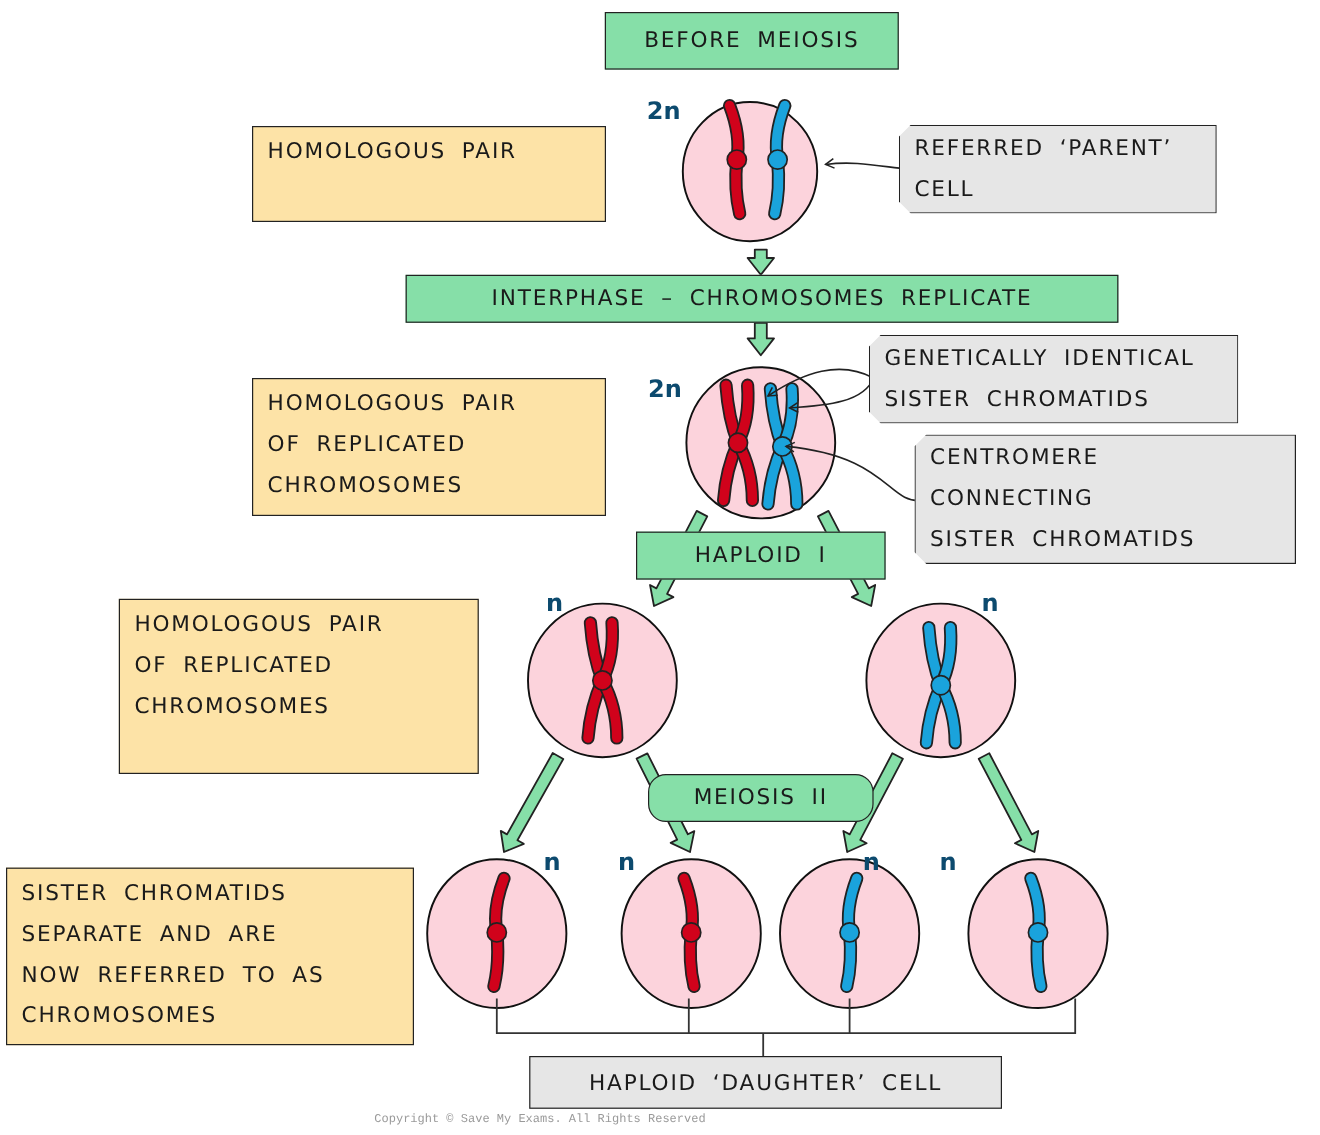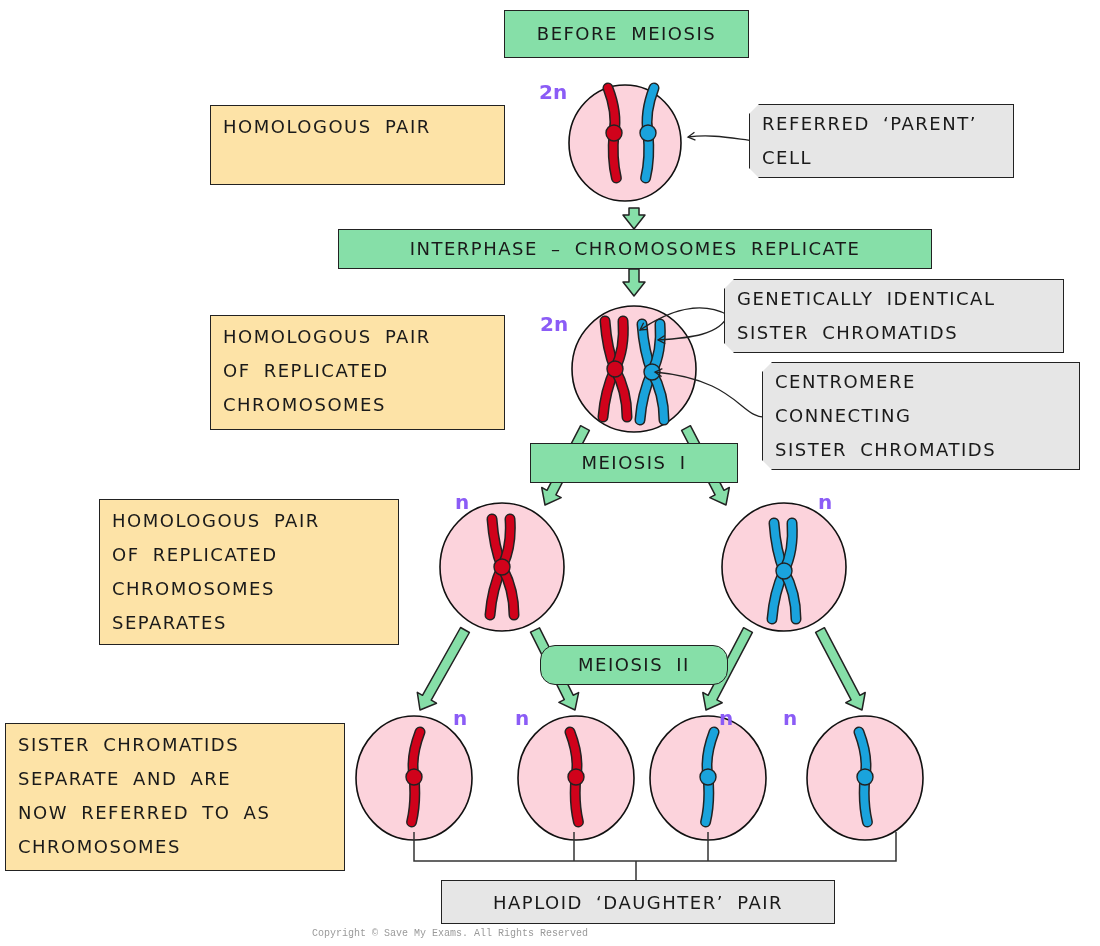--- a/index.html
+++ b/index.html
@@ -3,21 +3,21 @@
 <meta charset="utf-8">
 <style>
   html,body{margin:0;padding:0;background:#ffffff;}
   body{width:1100px;height:946px;position:relative;overflow:hidden;font-family:"DejaVu Sans",sans-serif;}
   svg.diagram{position:absolute;left:0;top:0;width:1100px;height:946px;}
   .box{position:absolute;box-sizing:border-box;border:1.6px solid #222;color:#1a1a1a;font-size:18px;letter-spacing:1.5px;word-spacing:6px;line-height:34px;}
   .green{background:#86dfa8;text-align:center;}
   .yellow{background:#fde3a7;padding:4px 12px;}
   .grey{background:#e6e6e6;padding:2px 12px;}
   .cut{clip-path:polygon(10px 0,100% 0,100% 100%,10px 100%,0 calc(100% - 10px),0 10px);}
-  .ploid{position:absolute;font-size:20px;font-weight:bold;color:#8b5cf6;}
+  .ploid{position:absolute;font-size:20px;font-weight:bold;color:#0c4a6e;}
   .copyright{position:absolute;left:0;width:900px;top:928px;text-align:center;font-size:10px;color:#9a9a9a;font-family:Liberation Mono, monospace;}
   .line{display:block;}
 </style>
 </head>
 <body>
 
 <svg class="diagram" viewBox="0 0 1100 946">
   <defs>
     <marker id="ah" markerWidth="10" markerHeight="10" refX="8" refY="5" orient="auto" markerUnits="userSpaceOnUse">
       <path d="M1,1 L8,5 L1,9" fill="none" stroke="#222" stroke-width="1.3"></path>
@@ -110,58 +110,57 @@
     <path d="M728,315 C700,300 670,310 640,330" marker-end="url(#ah)"></path>
     <path d="M728,315 C720,335 690,338 658,340" marker-end="url(#ah)"></path>
     <circle cx="729" cy="315" r="3" fill="#fff"></circle>
     <path d="M768,417 C740,420 740,380 655,372" marker-end="url(#ah)"></path>
     <circle cx="769" cy="417" r="3" fill="#fff"></circle>
   </g>
 </svg>
 
 <div class="box green" style="left:504px;top:10px;width:245px;height:48px;line-height:46px;">BEFORE MEIOSIS</div>
 <div class="box green" style="left:338px;top:229px;width:594px;height:40px;line-height:38px;">INTERPHASE – CHROMOSOMES REPLICATE</div>
-<div class="box green" style="left:530px;top:443px;width:208px;height:40px;line-height:38px;">MEIOSIS I</div>
+<div class="box green" style="left:530px;top:443px;width:208px;height:40px;line-height:38px;">HAPLOID I</div>
 <div class="box green" style="left:540px;top:645px;width:188px;height:40px;line-height:38px;border-radius:15px;">MEIOSIS II</div>
 
 <div class="box yellow" style="left:210px;top:105px;width:295px;height:80px;">
   <span class="line">HOMOLOGOUS PAIR</span>
 </div>
 <div class="box yellow" style="left:210px;top:315px;width:295px;height:115px;">
   <span class="line">HOMOLOGOUS PAIR</span>
   <span class="line">OF REPLICATED</span>
   <span class="line">CHROMOSOMES</span>
 </div>
 <div class="box yellow" style="left:99px;top:499px;width:300px;height:146px;">
   <span class="line">HOMOLOGOUS PAIR</span>
   <span class="line">OF REPLICATED</span>
   <span class="line">CHROMOSOMES</span>
-  <span class="line">SEPARATES</span>
 </div>
 <div class="box yellow" style="left:5px;top:723px;width:340px;height:148px;">
   <span class="line">SISTER CHROMATIDS</span>
   <span class="line">SEPARATE AND ARE</span>
   <span class="line">NOW REFERRED TO AS</span>
   <span class="line">CHROMOSOMES</span>
 </div>
 
 <div class="box grey cut" style="left:749px;top:104px;width:265px;height:74px;">
   <span class="line">REFERRED ‘PARENT’</span>
   <span class="line">CELL</span>
 </div>
-<div class="box grey cut" style="left:724px;top:279px;width:340px;height:74px;">
+<div class="box grey cut" style="left:724px;top:279px;width:308px;height:74px;">
   <span class="line">GENETICALLY IDENTICAL</span>
   <span class="line">SISTER CHROMATIDS</span>
 </div>
 <div class="box grey cut" style="left:762px;top:362px;width:318px;height:108px;">
   <span class="line">CENTROMERE</span>
   <span class="line">CONNECTING</span>
   <span class="line">SISTER CHROMATIDS</span>
 </div>
-<div class="box grey" style="left:441px;top:880px;width:394px;height:44px;line-height:40px;text-align:center;">HAPLOID ‘DAUGHTER’ PAIR</div>
+<div class="box grey" style="left:441px;top:880px;width:394px;height:44px;line-height:40px;text-align:center;">HAPLOID ‘DAUGHTER’ CELL</div>
 
 <span class="ploid" style="left:539px;top:80px;">2n</span>
 <span class="ploid" style="left:540px;top:312px;">2n</span>
 <span class="ploid" style="left:455px;top:490px;">n</span>
 <span class="ploid" style="left:818px;top:490px;">n</span>
 <span class="ploid" style="left:453px;top:706px;">n</span>
 <span class="ploid" style="left:515px;top:706px;">n</span>
 <span class="ploid" style="left:719px;top:706px;">n</span>
 <span class="ploid" style="left:783px;top:706px;">n</span>
 

